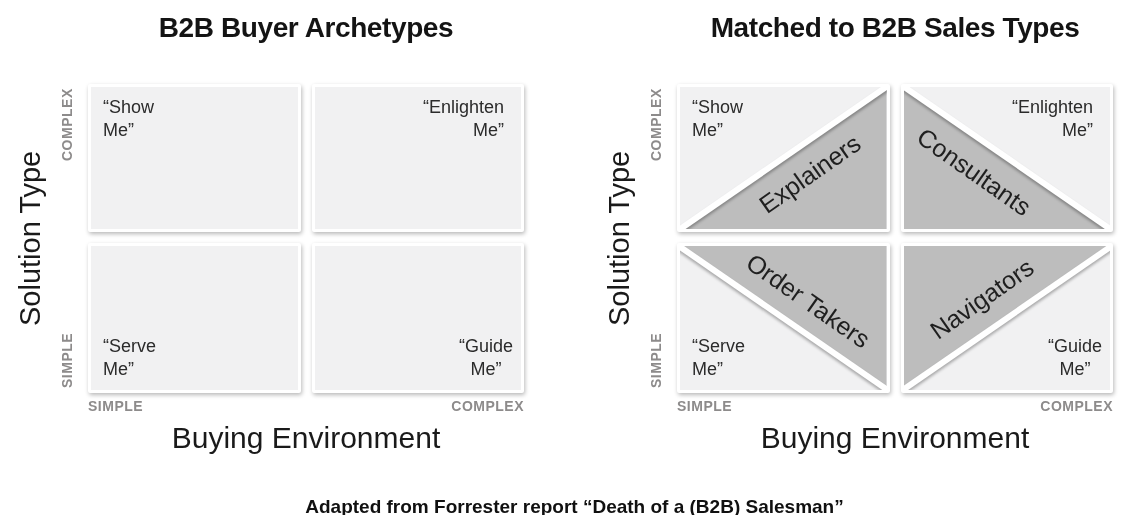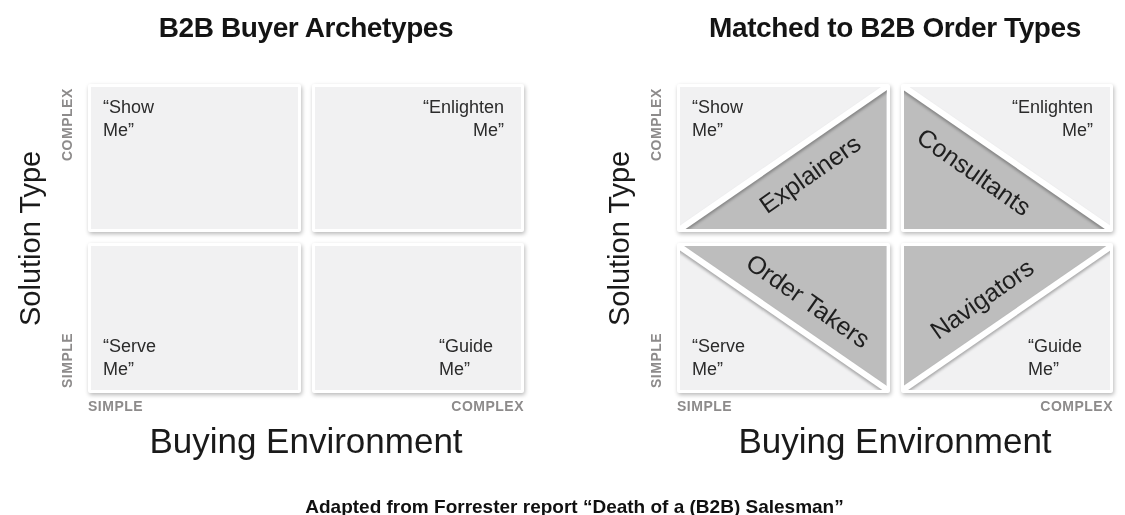--- a/index.html
+++ b/index.html
@@ -22,39 +22,39 @@
   .y-tick.y-bottom{top:238px;height:150px;text-align:start;}
 
   .grid{position:absolute;left:88px;top:84px;width:436px;height:309px;
         display:grid;grid-template-columns:1fr 1fr;grid-template-rows:148px 1fr;gap:11px;}
   .quad{position:relative;background:#f1f1f2;border:3px solid #fff;border-radius:2px;
         box-shadow:1px 2px 4px rgba(0,0,0,0.28);overflow:hidden;}
   .quad-label{position:absolute;font-size:18px;line-height:1.28;color:#2b2b2b;white-space:pre-line;}
   .pos-tl{top:9px;left:12px;text-align:left;}
   .pos-tr{top:9px;right:17px;text-align:right;}
   .pos-bl{bottom:9px;left:12px;text-align:left;margin-top:20px;}
-  .pos-br{bottom:9px;right:28px;text-align:left;}
+  .pos-br{bottom:9px;right:8px;text-align:center;}
 
   .tri{position:absolute;inset:0;background:#bdbdbd;}
   .tri-br{clip-path:polygon(100% 0,100% 100%,0 100%);}
   .tri-bl{clip-path:polygon(0 0,100% 100%,0 100%);}
   .tri-tr{clip-path:polygon(0 0,100% 0,100% 100%);}
   .tri-tl{clip-path:polygon(0 0,100% 0,0 100%);}
   .stripe{position:absolute;left:-15%;width:130%;height:6px;top:calc(50% - 3px);background:#fff;
           box-shadow:0 2px 3px rgba(0,0,0,0.3);}
   .stripe.asc{transform:rotate(-34.6deg);}
   .stripe.desc{transform:rotate(34.6deg);}
   .tri-label{position:absolute;font-size:25px;color:#1f1f1f;white-space:nowrap;}
   .rot-asc{transform:translate(-50%,-50%) rotate(-35deg);}
   .rot-desc{transform:translate(-50%,-50%) rotate(35deg);}
 
   .x-ticks{position:absolute;left:88px;top:398px;width:436px;display:flex;justify-content:space-between;
            font-size:14px;font-weight:bold;color:#8d8b8b;letter-spacing:0.5px;}
   .x-axis-label{position:absolute;left:88px;top:421px;width:436px;text-align:center;
-                font-size:35px;color:#1a1a1a;}
+                font-size:30px;color:#1a1a1a;}
 
   .caption{position:absolute;left:0;top:484px;width:1125px;margin:12px;text-align:center;
            font-size:19px;font-weight:bold;color:#101010;}
 </style>
 </head>
 <body>
 
 <div class="canvas">
 
   <section class="chart left">
@@ -83,21 +83,21 @@
     </div>
 
     <div class="x-ticks">
       <span>SIMPLE</span>
       <span>COMPLEX</span>
     </div>
     <div class="x-axis-label">Buying Environment</div>
   </section>
 
   <section class="chart right">
-    <h2 class="title">Matched to B2B Order Types</h2>
+    <h2 class="title">Matched to B2B Sales Types</h2>
     <div class="y-axis-label">Solution Type</div>
     <div class="y-tick y-top">COMPLEX</div>
     <div class="y-tick y-bottom">SIMPLE</div>
 
     <div class="grid">
       <div class="quad">
         <div class="tri tri-br"></div>
         <div class="stripe asc"></div>
         <div class="quad-label pos-tl">“Show
 Me”</div>

